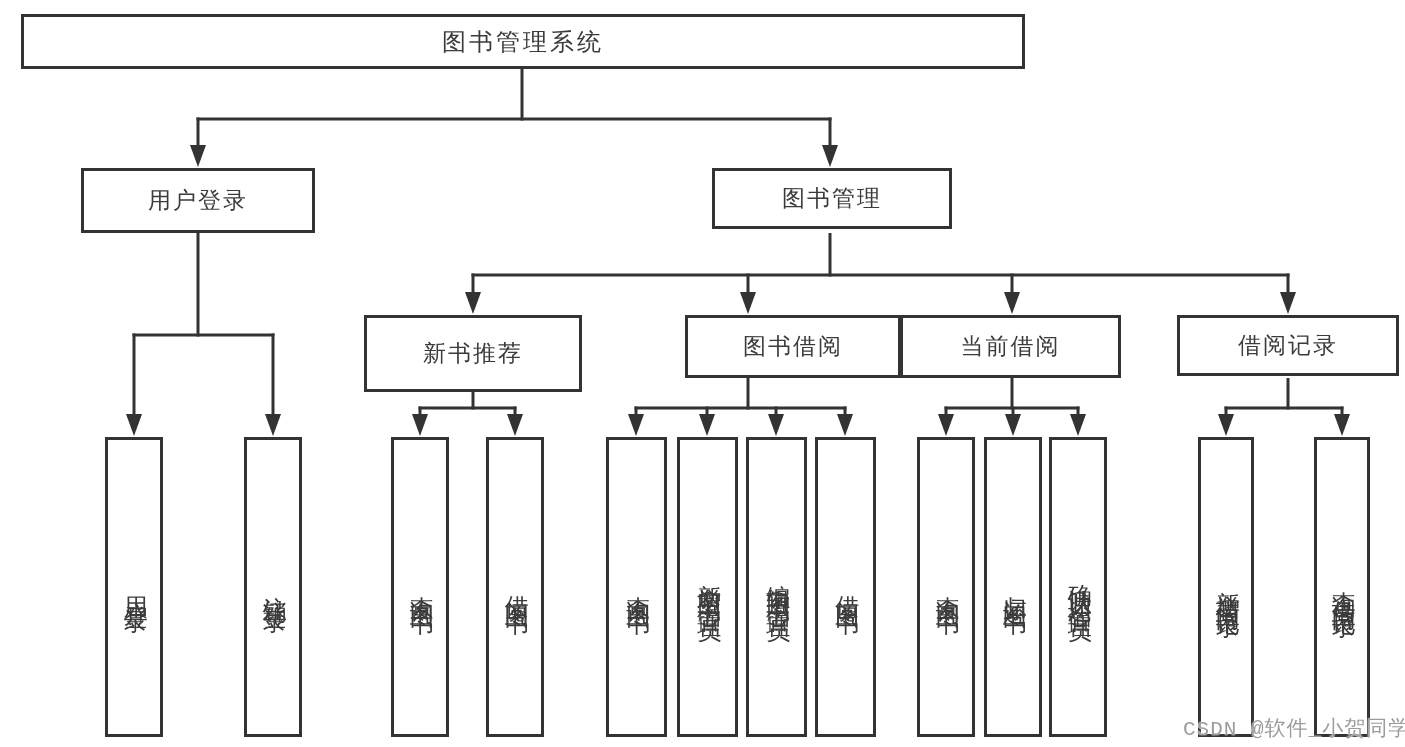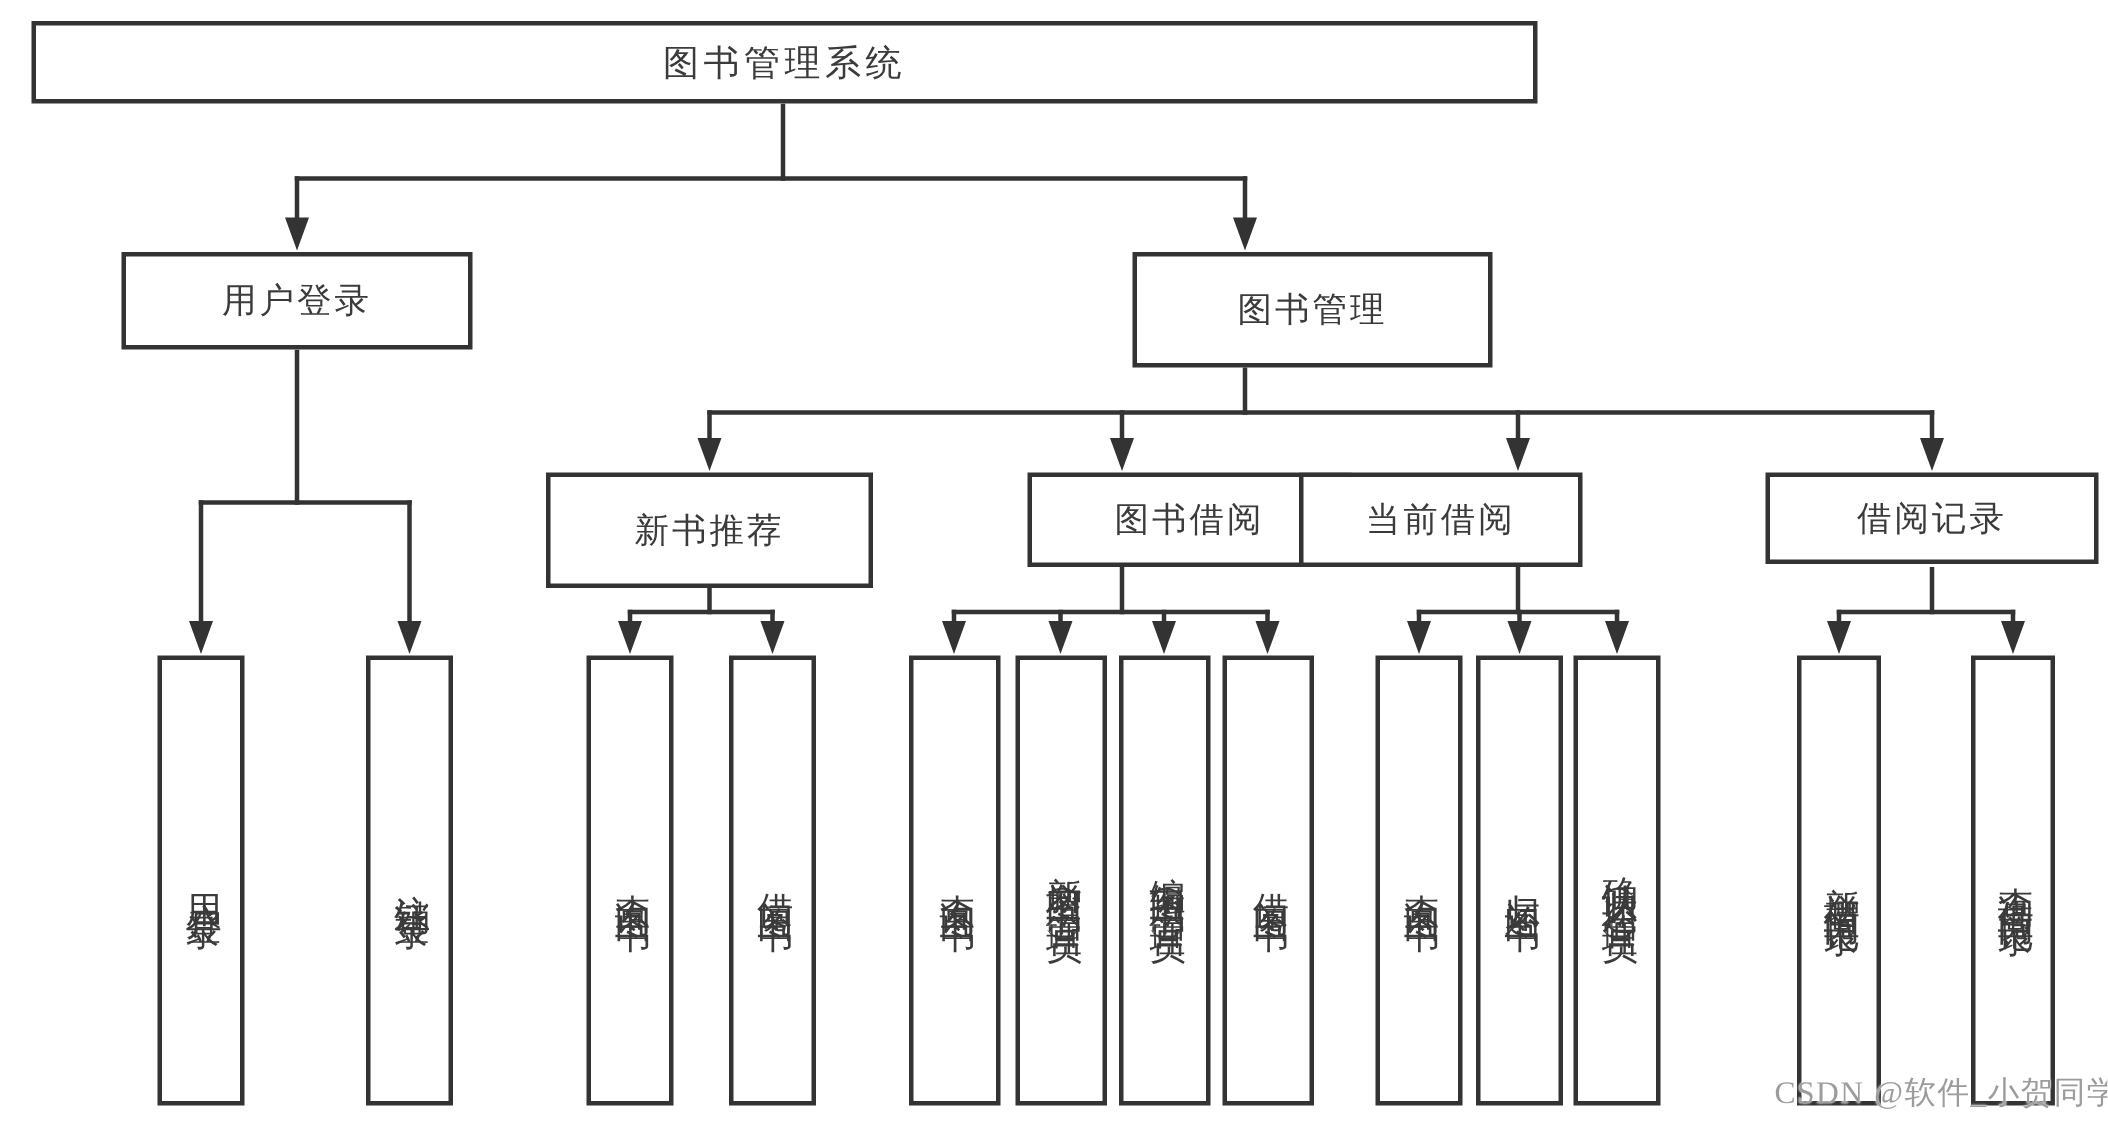--- a/index.html
+++ b/index.html
@@ -1,20 +1,20 @@
 <!DOCTYPE html>
 <html><head>
 <meta charset="utf-8">
 <style>
   html,body{margin:0;padding:0;background:#fff;}
   .canvas{
     position:relative;
     width:1405px;height:747px;
     background:#fff;
-    font-family:Liberation Serif, serif;
+    font-family:Liberation Mono, monospace;
     overflow:hidden;
   }
   svg.wires{position:absolute;left:0;top:0;z-index:0;}
   .node{
     position:absolute;
     box-sizing:border-box;
     background:#fff;
     border:3px solid #333;
     color:#3b3b3b;
     display:flex;align-items:center;justify-content:center;
@@ -112,31 +112,31 @@
     </g>
   </svg>
 
   <div class="node h-node root-node" style="left:21px;top:14px;width:1004px;height:55px;">
     <span>图书管理系统</span>
   </div>
 
   <div class="node h-node" style="left:81px;top:168px;width:234px;height:65px;">
     <span>用户登录</span>
   </div>
-  <div class="node h-node" style="left:712px;top:168px;width:240px;height:77px;margin-left:43px;">
+  <div class="node h-node" style="left:712px;top:168px;width:240px;height:61px;">
     <span>图书管理</span>
   </div>
 
   <div class="node h-node" style="left:364px;top:315px;width:218px;height:77px;">
     <span>新书推荐</span>
   </div>
   <div class="node h-node" style="left:639px;top:315px;width:216px;height:63px;margin-left:46px;">
     <span>图书借阅</span>
   </div>
-  <div class="node h-node" style="left:866px;top:315px;width:189px;height:63px;text-align:center;">
+  <div class="node h-node" style="left:900px;top:315px;width:221px;height:63px;text-align:center;">
     <span>当前借阅</span>
   </div>
   <div class="node h-node" style="left:1177px;top:315px;width:222px;height:61px;">
     <span>借阅记录</span>
   </div>
 
   <div class="node v-node" style="left:105px;top:437px;width:58px;height:300px;">
     <span>用户登录</span>
   </div>
   <div class="node v-node" style="left:244px;top:437px;width:58px;height:300px;">

